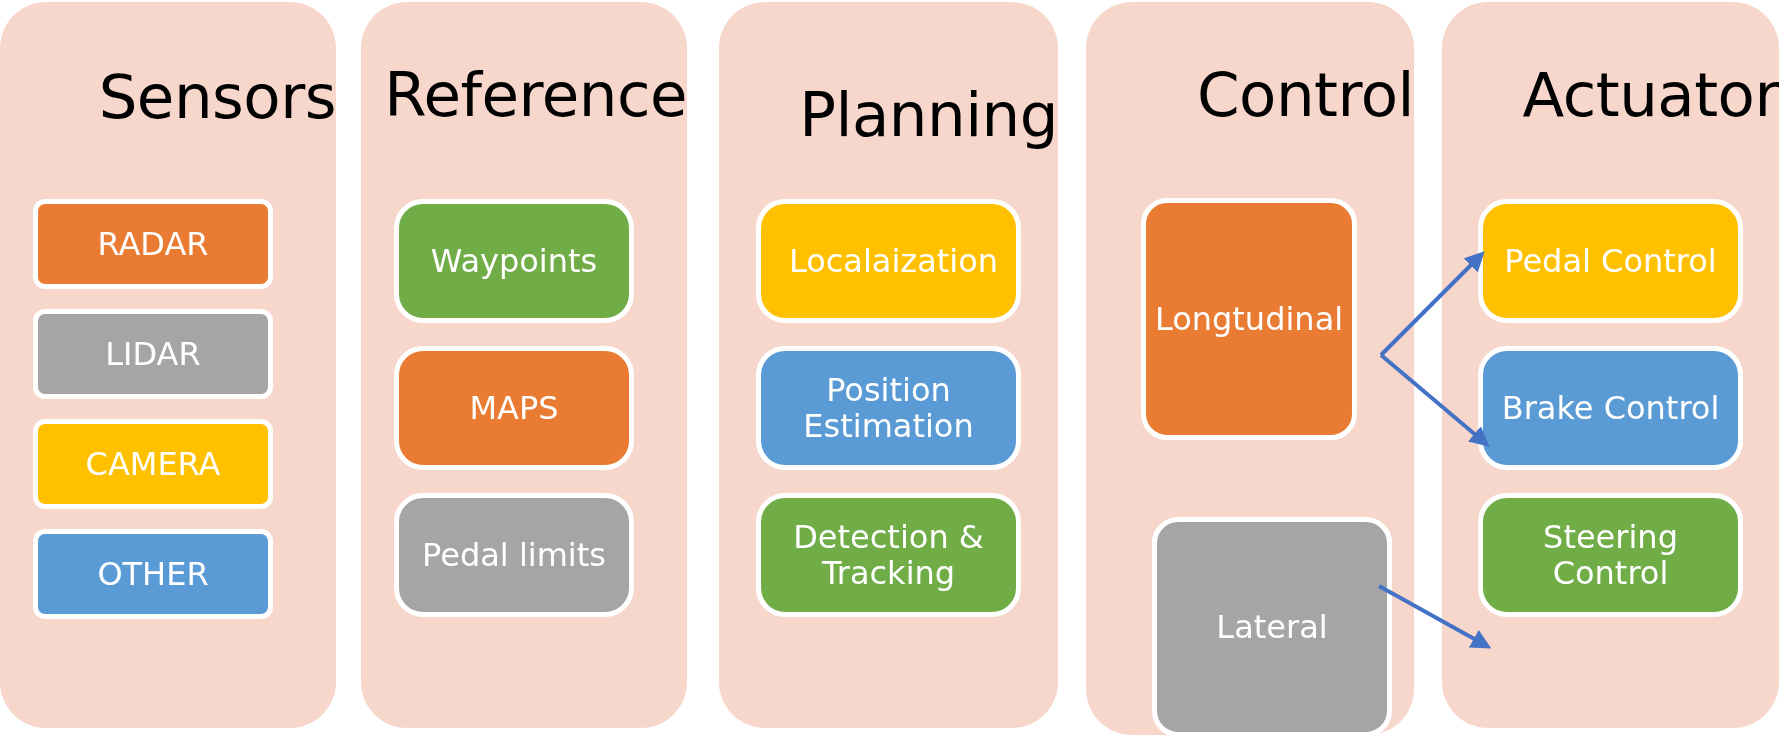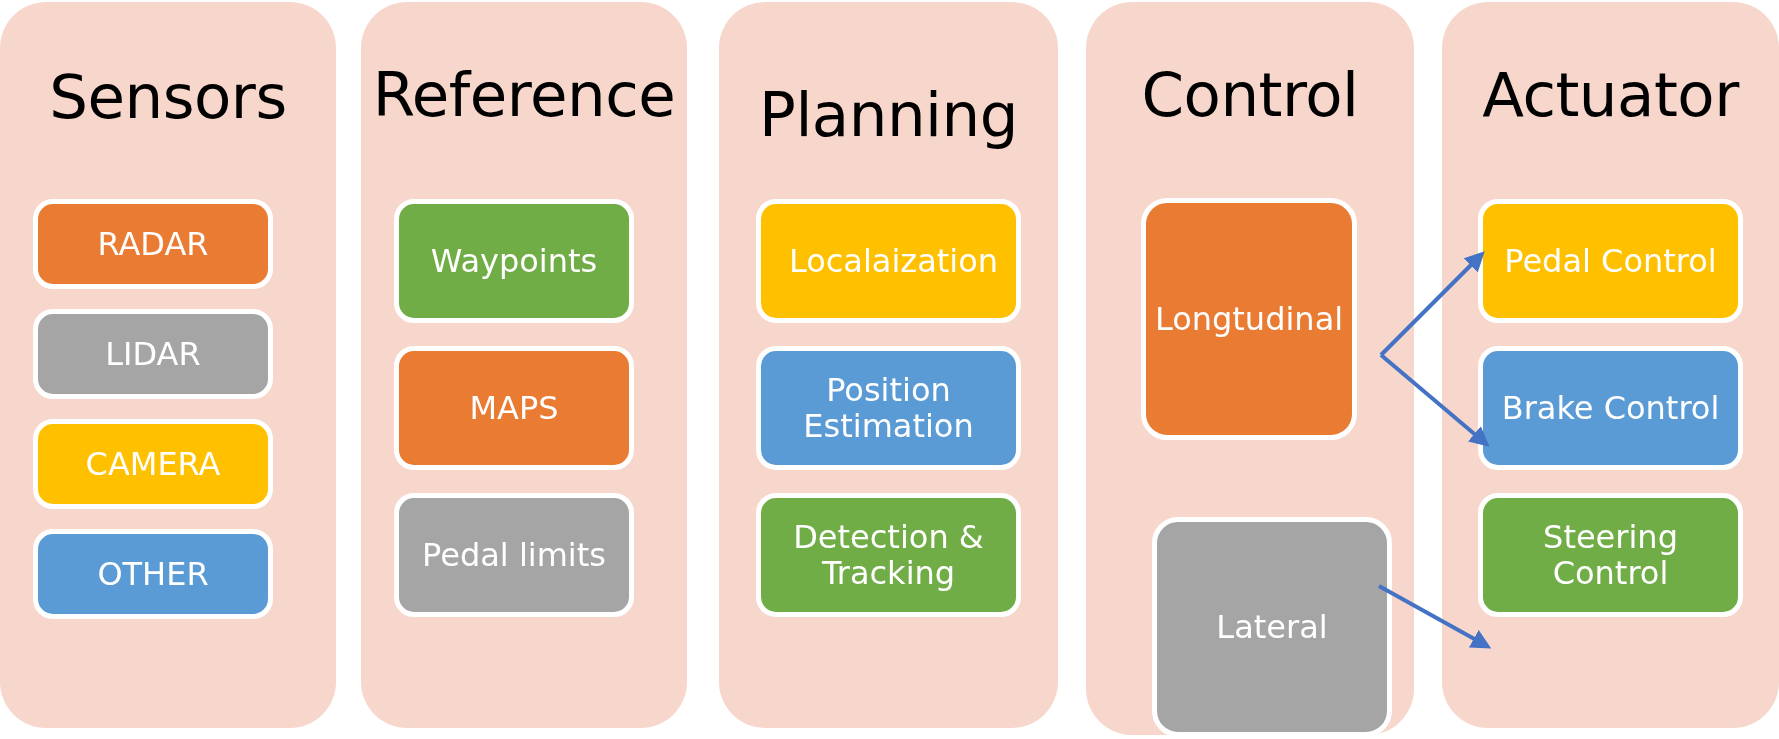--- a/index.html
+++ b/index.html
@@ -22,44 +22,44 @@
     position: absolute;
     border-radius: 46px;
     box-sizing: border-box;
     background: #F7D7CC;
   }
 
   .column-title {
     position: absolute;
     left: 0;
     right: 12px;
-    text-align: center;
+    text-align: right;
     color: #000000;
     font-weight: 400;
     font-size: 61px;
     line-height: 1;
     letter-spacing: -0.5px;
     white-space: nowrap;
   }
 
   .node-box {
     position: absolute;
     box-sizing: border-box;
-    border-radius: 20px;
+    border-radius: 12px;
     border: 5px solid #ffffff;
     display: flex;
     align-items: center;
     justify-content: center;
     text-align: center;
     color: #ffffff;
     font-size: 32px;
     line-height: 1.14;
     padding: 2px 6px;
   }
-  .node-box.tall { border-radius: 20px; }
+  .node-box.tall { border-radius: 29px; }
   .node-label { display: block; width: 100%; }
 
   #arrow-layer {
     position: absolute;
     left: 0;
     top: 0;
     width: 1779px;
     height: 739px;
     pointer-events: none;
   }

